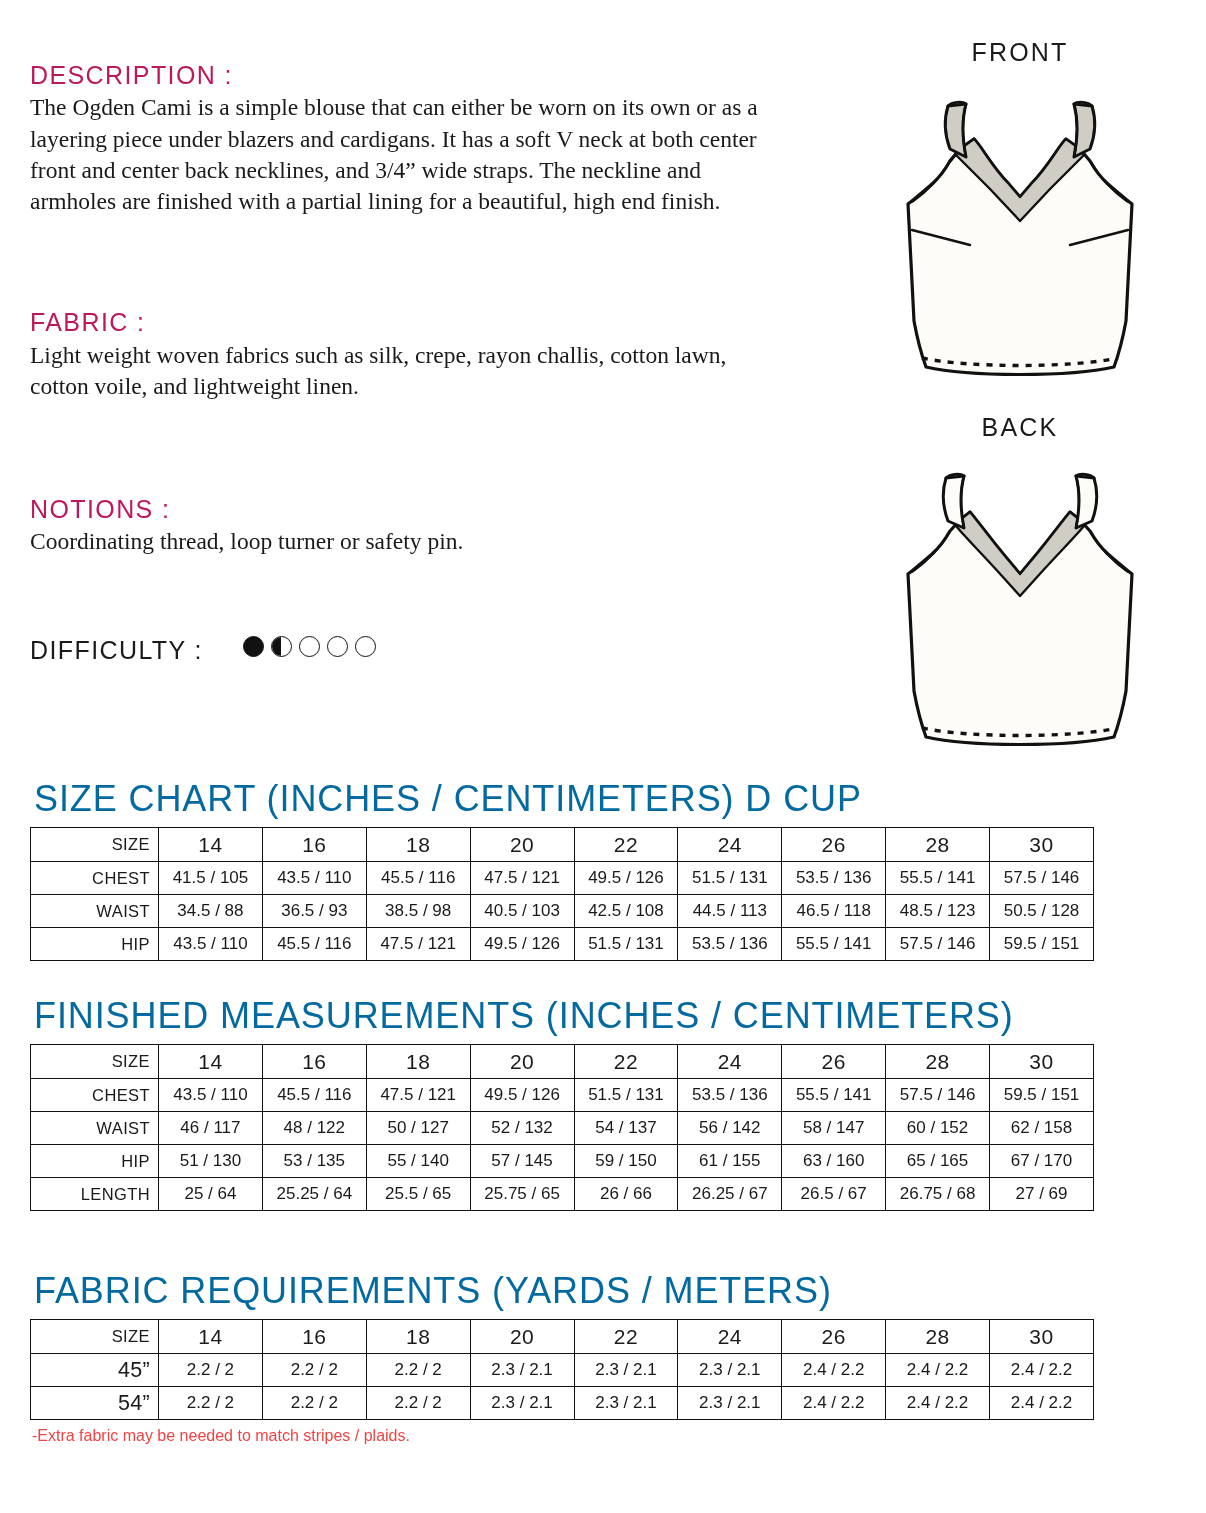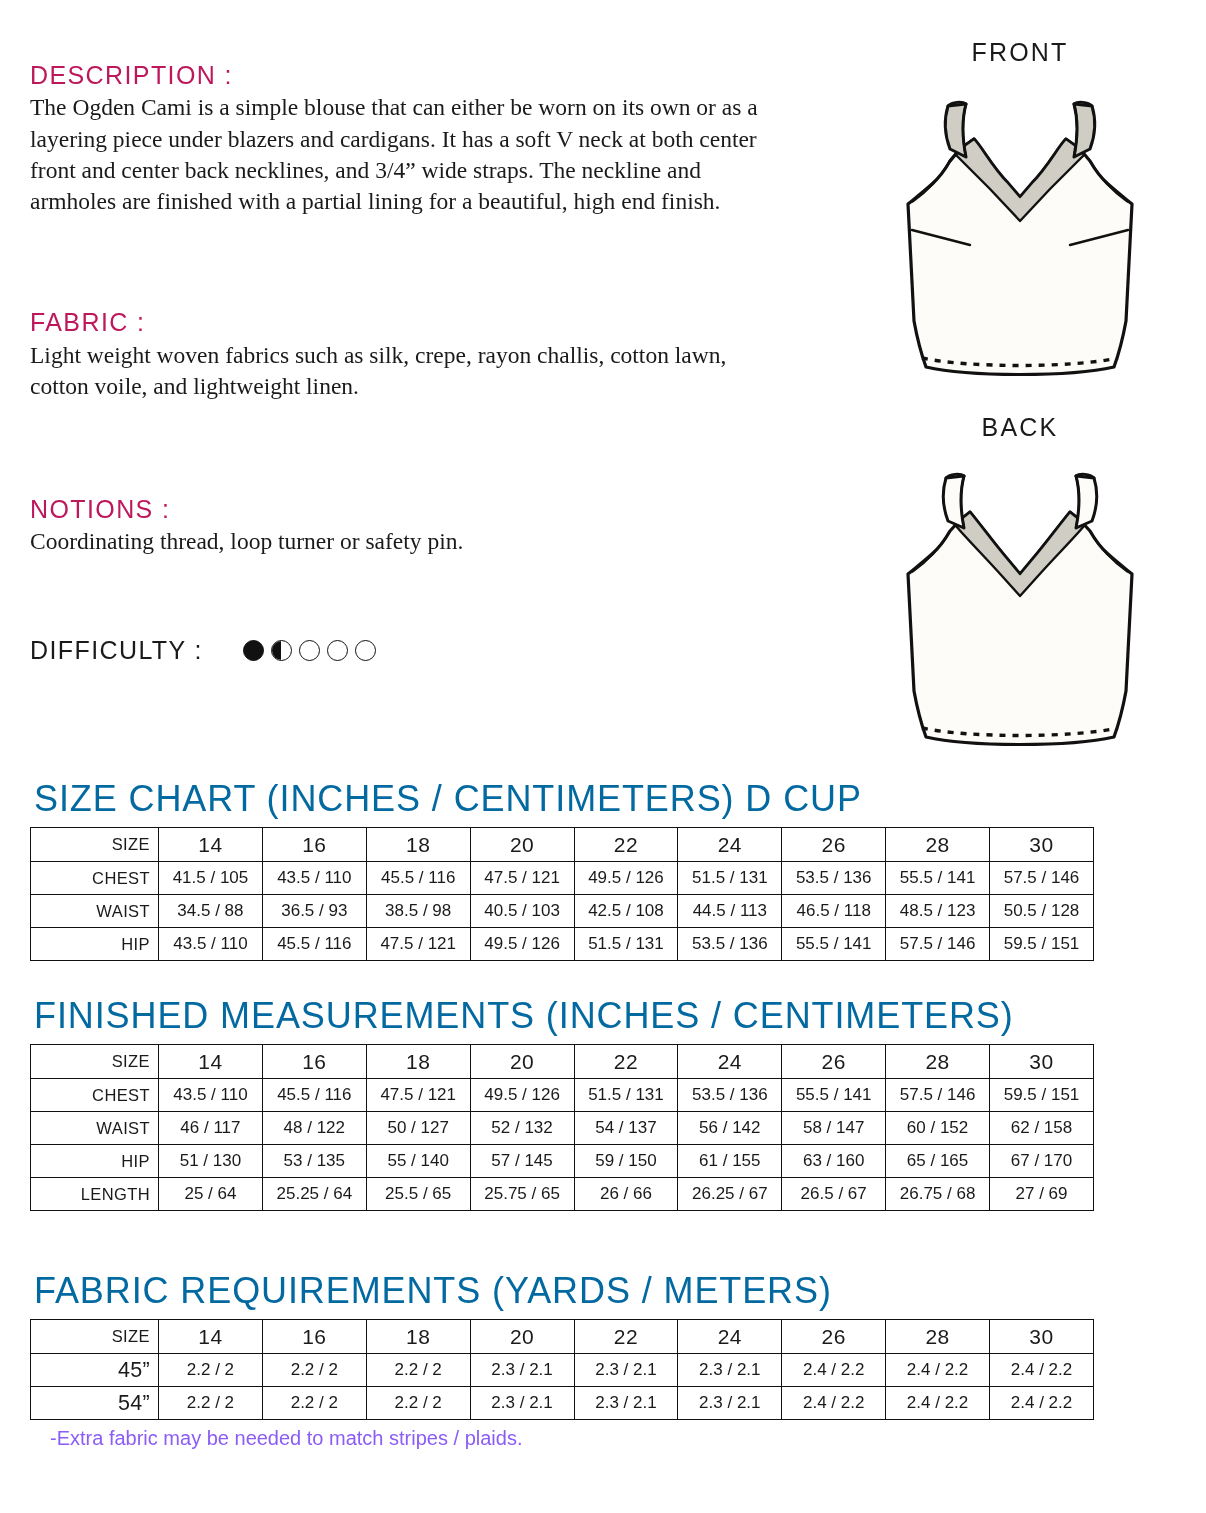--- a/index.html
+++ b/index.html
@@ -38,21 +38,21 @@
     margin-top: 1px;
     font-family: Liberation Serif, serif;
   }
   .gap-a { height: 90px; }
   .gap-b { height: 92px; }
   .gap-c { height: 78px; }
 
   
   .difficulty-row {
     display: flex;
-    align-items: center;
+    align-items: flex-start;
     gap: 24px;
   }
   .difficulty-label {
     font-size: 25px;
     letter-spacing: 1.4px;
     margin-right: 16px;
     white-space: nowrap;
   }
   .dots { display: flex; align-items: center; gap: 7px; }
   .dot {
@@ -135,24 +135,24 @@
   }
   table.spec td.rowlabel-big {
     text-align: right;
     padding-right: 8px;
     font-size: 21.5px;
     letter-spacing: 0.3px;
   }
   col.labelcol { width: 128px; }
 
   .footnote {
-    font-size: 20px;
-    color: #8b5cf6;
+    font-size: 16px;
+    color: #ef4444;
     margin-top: 7px;
-    margin-left: 20px;
+    margin-left: 2px;
   }
 </style>
 </head>
 <body>
 
 <div class="left-col">
 
   <div class="section">
     <div class="section-label">DESCRIPTION :</div>
     <div class="section-body">The Ogden Cami is a simple blouse that can either be worn on its own or as a layering piece under blazers and cardigans. It has a soft V neck at both center front and center back necklines, and 3/4” wide straps. The neckline and armholes are finished with a partial lining for a beautiful, high end finish.</div>

